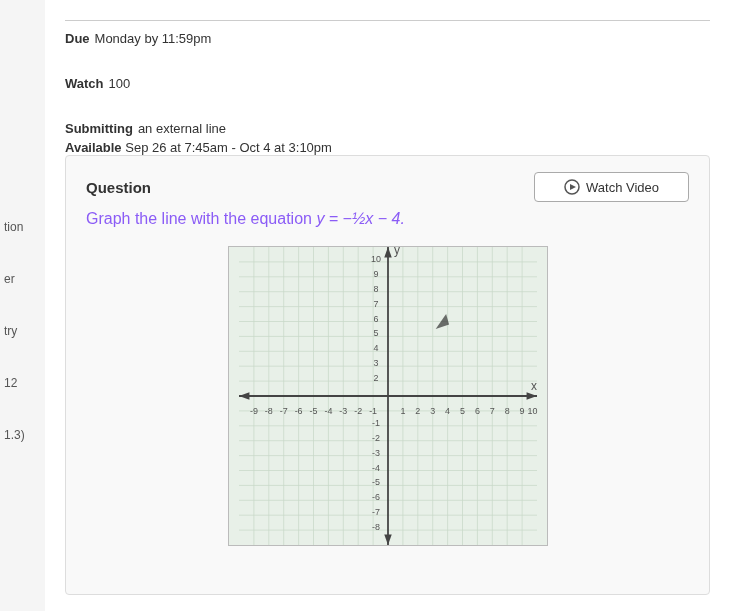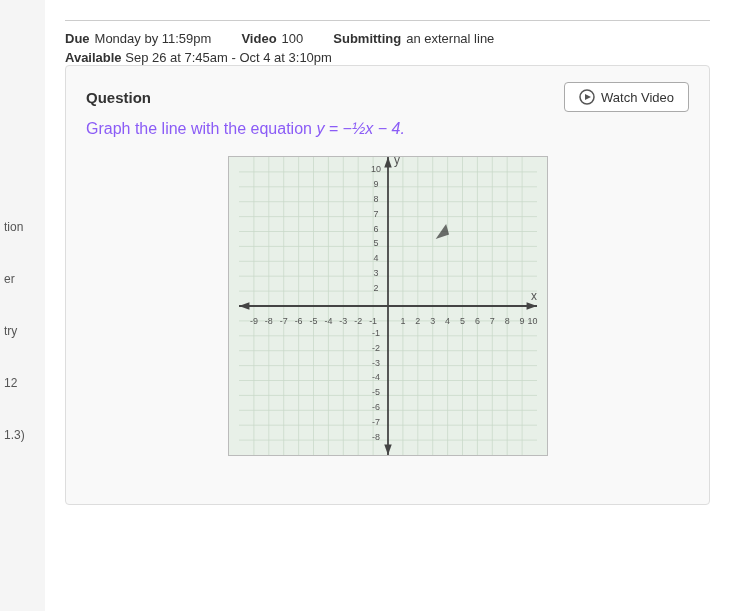--- a/index.html
+++ b/index.html
@@ -43,20 +43,21 @@
     .divider {
       border: none;
       border-top: 1px solid #ccc;
       margin-bottom: 10px;
     }
     .meta-row {
       display: flex;
       gap: 30px;
       margin-bottom: 4px;
       font-size: 13px;
+      flex-direction: column;
     }
     .meta-item {
       display: flex;
       gap: 5px;
     }
     .meta-label {
       font-weight: bold;
     }
     .meta-value {}
     .available-row {
@@ -80,21 +81,21 @@
     }
     .question-label {
       font-weight: bold;
       font-size: 15px;
       flex: 1;
     }
     .btn-watch {
       display: flex;
       align-items: center;
       gap: 6px;
-      padding: 6px 14px;
+      padding: 6px 29px;
       border: 1px solid #aaa;
       border-radius: 4px;
       background: #fff;
       font-size: 13px;
       cursor: pointer;
       color: #333;
     }
     .btn-watch .play-icon {
       width: 16px;
       height: 16px;
@@ -146,21 +147,21 @@
 
   <div class="main-content">
     <hr class="divider">
 
     <div class="meta-row">
       <div class="meta-item">
         <span class="meta-label">Due</span>
         <span class="meta-value">Monday by 11:59pm</span>
       </div>
       <div class="meta-item">
-        <span class="meta-label">Video</span>
+        <span class="meta-label">Watch</span>
         <span class="meta-value">100</span>
       </div>
       <div class="meta-item">
         <span class="meta-label">Submitting</span>
         <span class="meta-value">an external line</span>
       </div>
     </div>
     <div class="available-row">
       <span class="meta-label">Available</span>
       <span class="meta-value">Sep 26 at 7:45am - Oct 4 at 3:10pm</span>

